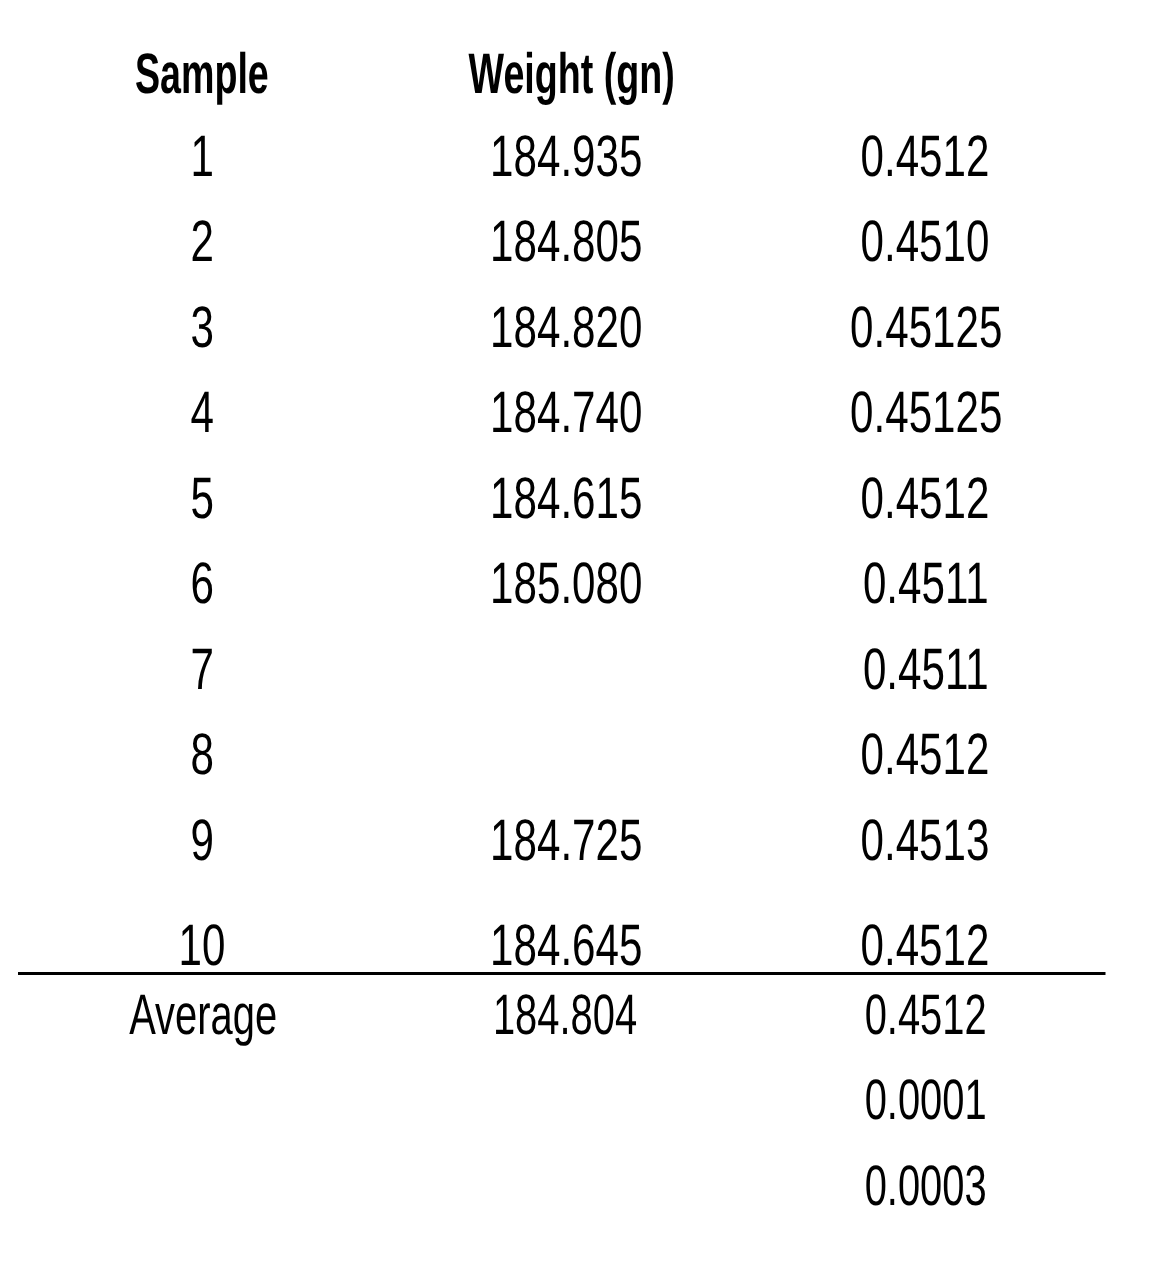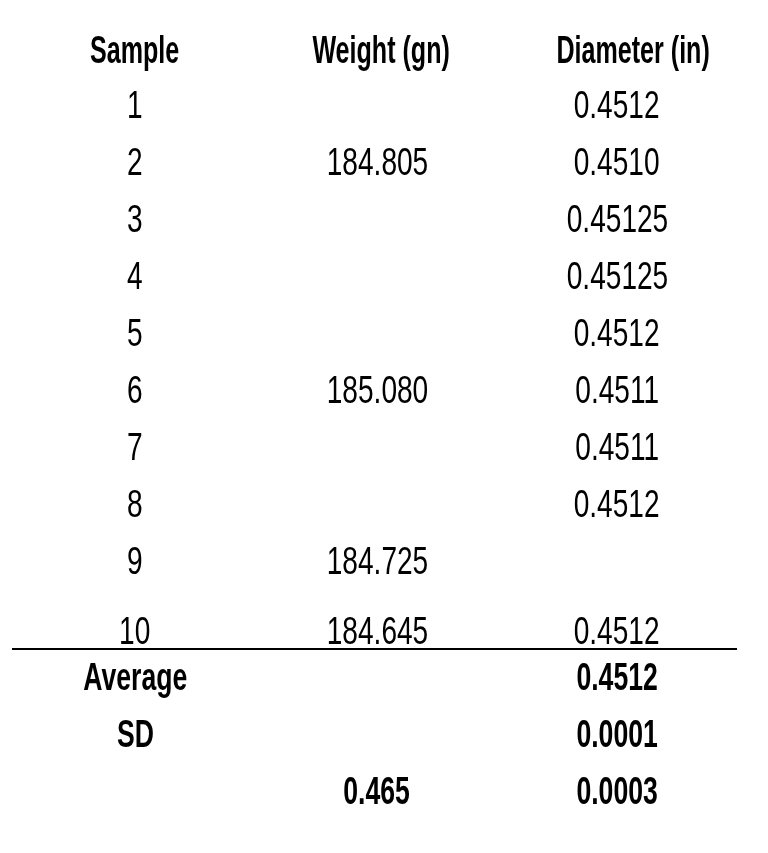--- a/index.html
+++ b/index.html
@@ -9,87 +9,90 @@
   .row { position: absolute; left: 0; width: 768px; height: 57px; }
   .cell { position: absolute; top: 0; height: 57px; line-height: 57px;
           text-align: center; white-space: nowrap; }
   .cell span { display: inline-block; transform: scaleX(0.72); transform-origin: center; }
   .c1 { left: 35px; width: 200px; }
   .c2 { left: 277px; width: 200px; }
   .c3 { left: 517px; width: 200px; }
   .hdr .cell { font-size: 38px; font-weight: bold; }
   .hdr .cell span { transform: scaleX(0.66); }
   .data .cell { font-size: 39px; font-weight: normal; }
-  .sum .cell { font-size: 38px; font-weight: bold; }
+  .sum .cell { font-size: 38px; font-weight: normal; }
   .sum .cell span { transform: scaleX(0.70); }
   .rule { position: absolute; left: 12px; width: 725px; top: 648px; height: 2px; background: #000; }
 </style>
 </head>
 <body>
 
 <div class="table">
 
   <div class="row hdr" style="top:22px;padding-left:26px;">
     <div class="cell c1"><span>Sample</span></div>
     <div class="cell c2"><span>Weight (gn)</span></div>
-    <div class="cell c3"><span>Diameter (in)</span></div>
   </div>
 
   <div class="row data" style="top:76px;">
     <div class="cell c1"><span>1</span></div>
+    <div class="cell c2"><span>184.935</span></div>
     <div class="cell c3"><span>0.4512</span></div>
   </div>
   <div class="row data" style="top:133px;">
     <div class="cell c1"><span>2</span></div>
     <div class="cell c2"><span>184.805</span></div>
     <div class="cell c3"><span>0.4510</span></div>
   </div>
   <div class="row data" style="top:190px;">
     <div class="cell c1"><span>3</span></div>
+    <div class="cell c2"><span>184.820</span></div>
     <div class="cell c3"><span>0.45125</span></div>
   </div>
   <div class="row data" style="top:247px;">
     <div class="cell c1"><span>4</span></div>
+    <div class="cell c2"><span>184.740</span></div>
     <div class="cell c3"><span>0.45125</span></div>
   </div>
   <div class="row data" style="top:304px;">
     <div class="cell c1"><span>5</span></div>
+    <div class="cell c2"><span>184.615</span></div>
     <div class="cell c3"><span>0.4512</span></div>
   </div>
   <div class="row data" style="top:361px;">
     <div class="cell c1"><span>6</span></div>
     <div class="cell c2"><span>185.080</span></div>
     <div class="cell c3"><span>0.4511</span></div>
   </div>
   <div class="row data" style="top:418px;">
     <div class="cell c1"><span>7</span></div>
     <div class="cell c3"><span>0.4511</span></div>
   </div>
   <div class="row data" style="top:475px;">
     <div class="cell c1"><span>8</span></div>
     <div class="cell c3"><span>0.4512</span></div>
   </div>
   <div class="row data" style="top:532px;">
     <div class="cell c1"><span>9</span></div>
     <div class="cell c2"><span>184.725</span></div>
+    <div class="cell c3"><span>0.4513</span></div>
   </div>
   <div class="row data" style="top:602px;">
     <div class="cell c1"><span>10</span></div>
     <div class="cell c2"><span>184.645</span></div>
     <div class="cell c3"><span>0.4512</span></div>
   </div>
 
   <div class="rule"></div>
 
   <div class="row sum" style="top:649px;">
     <div class="cell c1"><span>Average</span></div>
+    <div class="cell c2"><span>184.804</span></div>
     <div class="cell c3"><span>0.4512</span></div>
   </div>
   <div class="row sum" style="top:706px;">
-    <div class="cell c1"><span>SD</span></div>
     <div class="cell c3"><span>0.0001</span></div>
   </div>
   <div class="row sum" style="top:763px;">
-    <div class="cell c2"><span>0.465</span></div>
     <div class="cell c3"><span>0.0003</span></div>
   </div>
 
 </div>
 
 </body></html>

